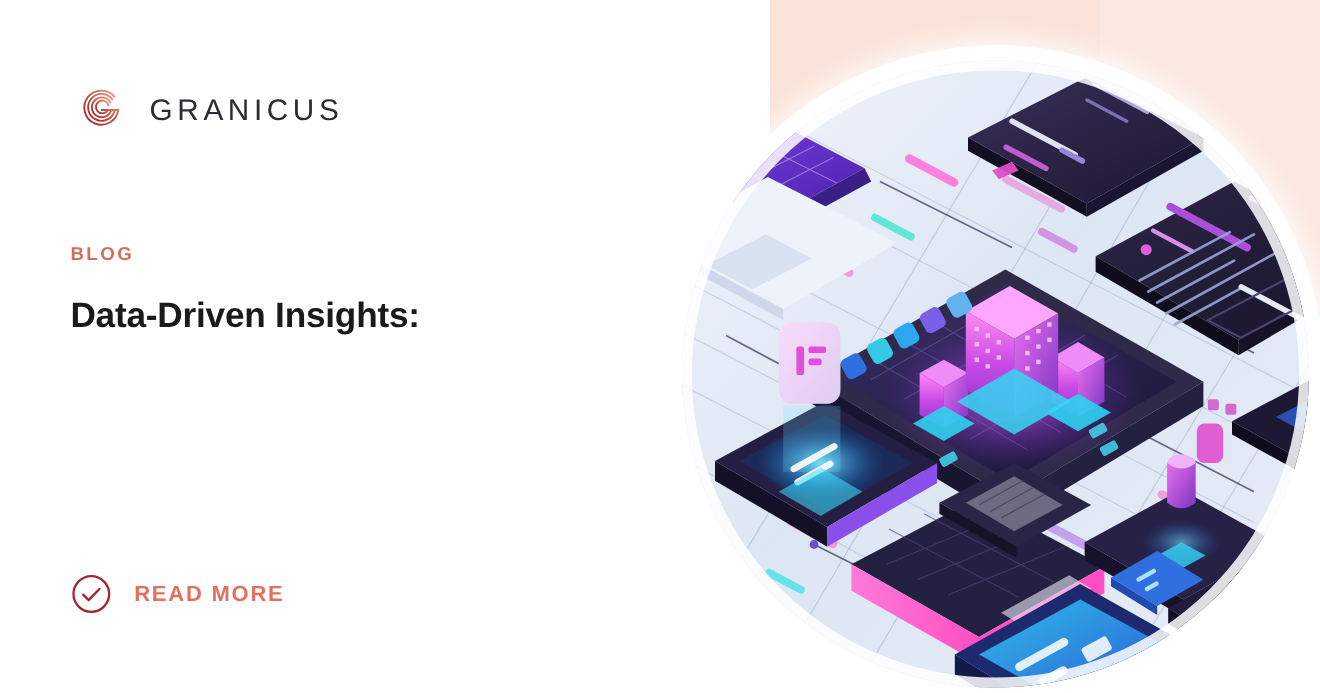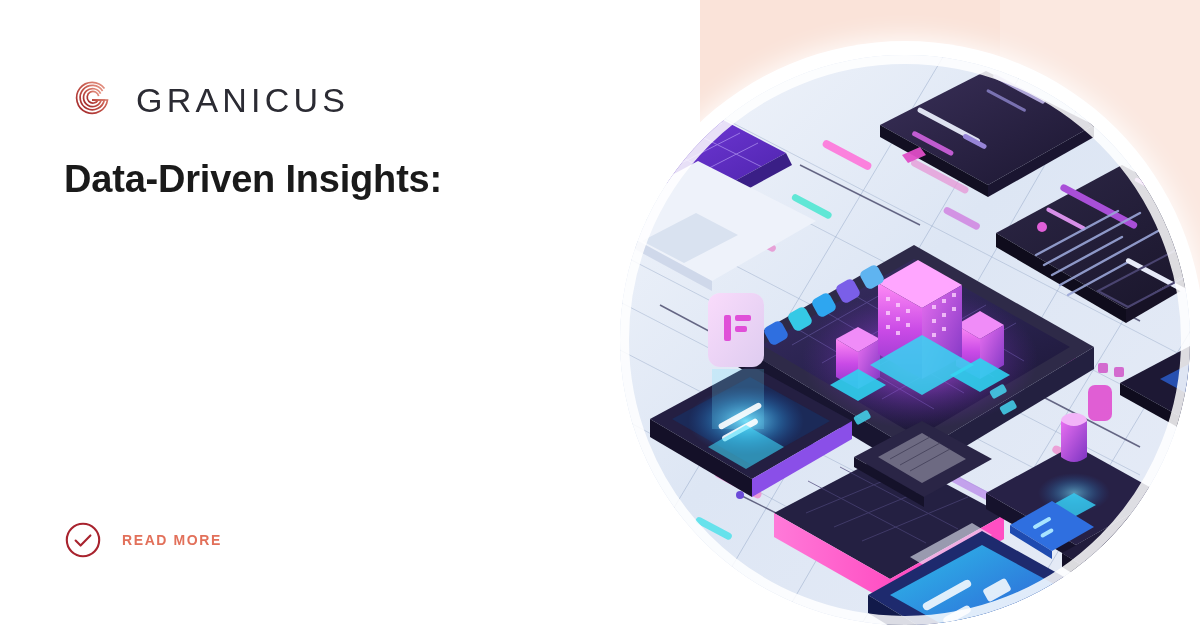--- a/index.html
+++ b/index.html
@@ -46,63 +46,63 @@
 
   
   .logo {
     display: flex;
     align-items: center;
     gap: 16px;
     height: 56px;
   }
   .logo-mark { width: 56px; height: 56px; display: block; flex: 0 0 56px; }
   .logo-word {
-    font-size: 34px;
+    font-size: 27px;
     font-weight: 400;
     letter-spacing: 4.2px;
     color: #2b2b33;
     line-height: 1;
     white-space: nowrap;
   }
 
   
   .eyebrow {
     margin-top: 94px;
     font-size: 17px;
     font-weight: 700;
     letter-spacing: 2.2px;
     color: #d0705a;
     line-height: 1;
   }
 
   
   .headline {
     margin-top: 26px;
-    font-size: 38px;
+    font-size: 32px;
     font-weight: 700;
     line-height: 1.35;
     color: #1a1a1a;
     letter-spacing: -0.2px;
     max-width: 520px;
   }
   .headline .hl-line { display: block; white-space: nowrap; }
 
   
   .cta {
     position: absolute;
     left: 64px; top: 521px;
     display: flex;
     align-items: center;
     gap: 20px;
     cursor: pointer;
     text-decoration: none;
   }
   .cta-icon { width: 38px; height: 38px; display: block; flex: 0 0 38px; }
   .cta-label {
-    font-size: 14px;
+    font-size: 20px;
     font-weight: 700;
     letter-spacing: 1.6px;
     color: #e2705a;
     line-height: 1;
   }
 
   
   .hero {
     position: absolute;
     left: 613px; top: 48px;
@@ -148,20 +148,21 @@
         <g fill="none" stroke="url(#gmark)" stroke-width="1.7">
           <path d="M40.5 16.5A15.5 15.5 0 1 0 43.5 28H28"></path>
           <path d="M38.6 19.0A12.2 12.2 0 1 0 40.3 28H28"></path>
           <path d="M36.6 21.6A9.0 9.0 0 1 0 37.2 28H28"></path>
           <path d="M34.7 24.2A5.8 5.8 0 1 0 34.1 28H28"></path>
         </g>
       </svg>
       <span class="logo-word">GRANICUS</span>
     </div>
 
+    <div class="eyebrow">BLOG</div>
 
     <h1 class="headline">
       <span class="hl-line">Data-Driven Insights:</span>
     </h1>
   </div>
 
   <a class="cta" href="#">
     <svg class="cta-icon" viewBox="0 0 38 38">
       <circle cx="19" cy="19" r="16.2" fill="none" stroke="#a8232e" stroke-width="2.1"></circle>
       <path d="M11.6 19.6l5.0 5.0 9.8 -10.2" fill="none" stroke="#a8232e" stroke-width="2.1" stroke-linecap="round" stroke-linejoin="round"></path>

